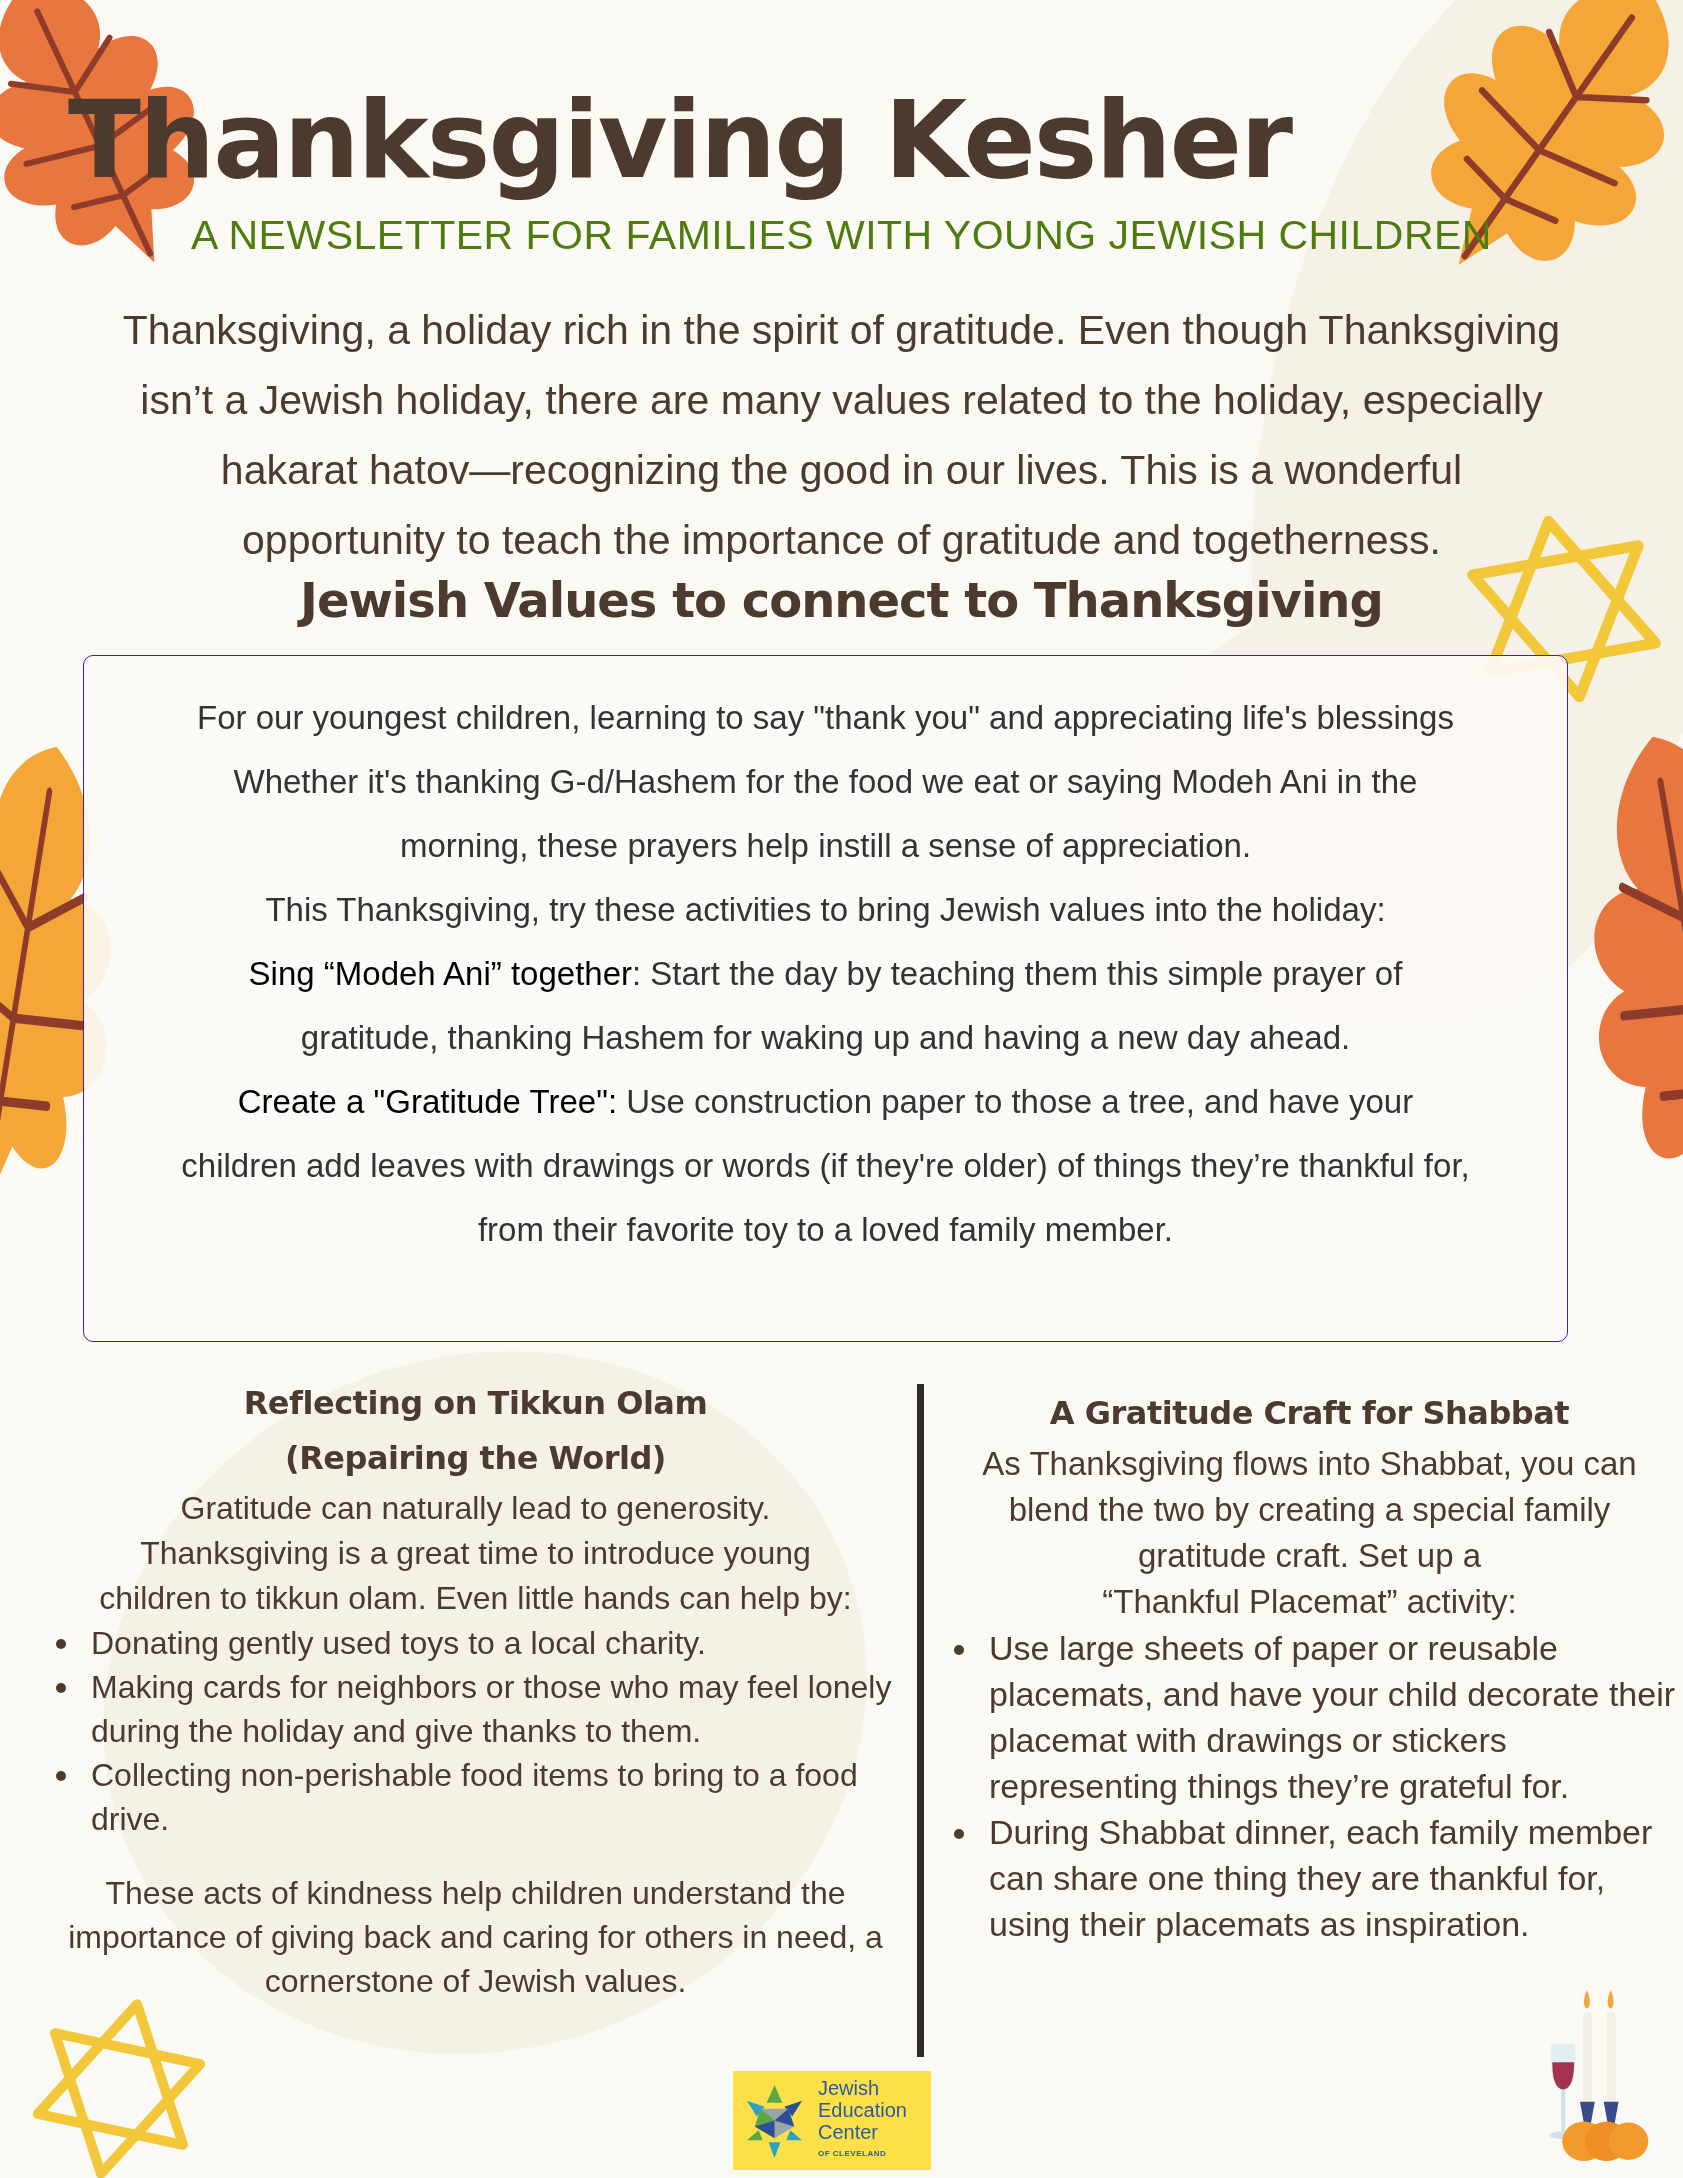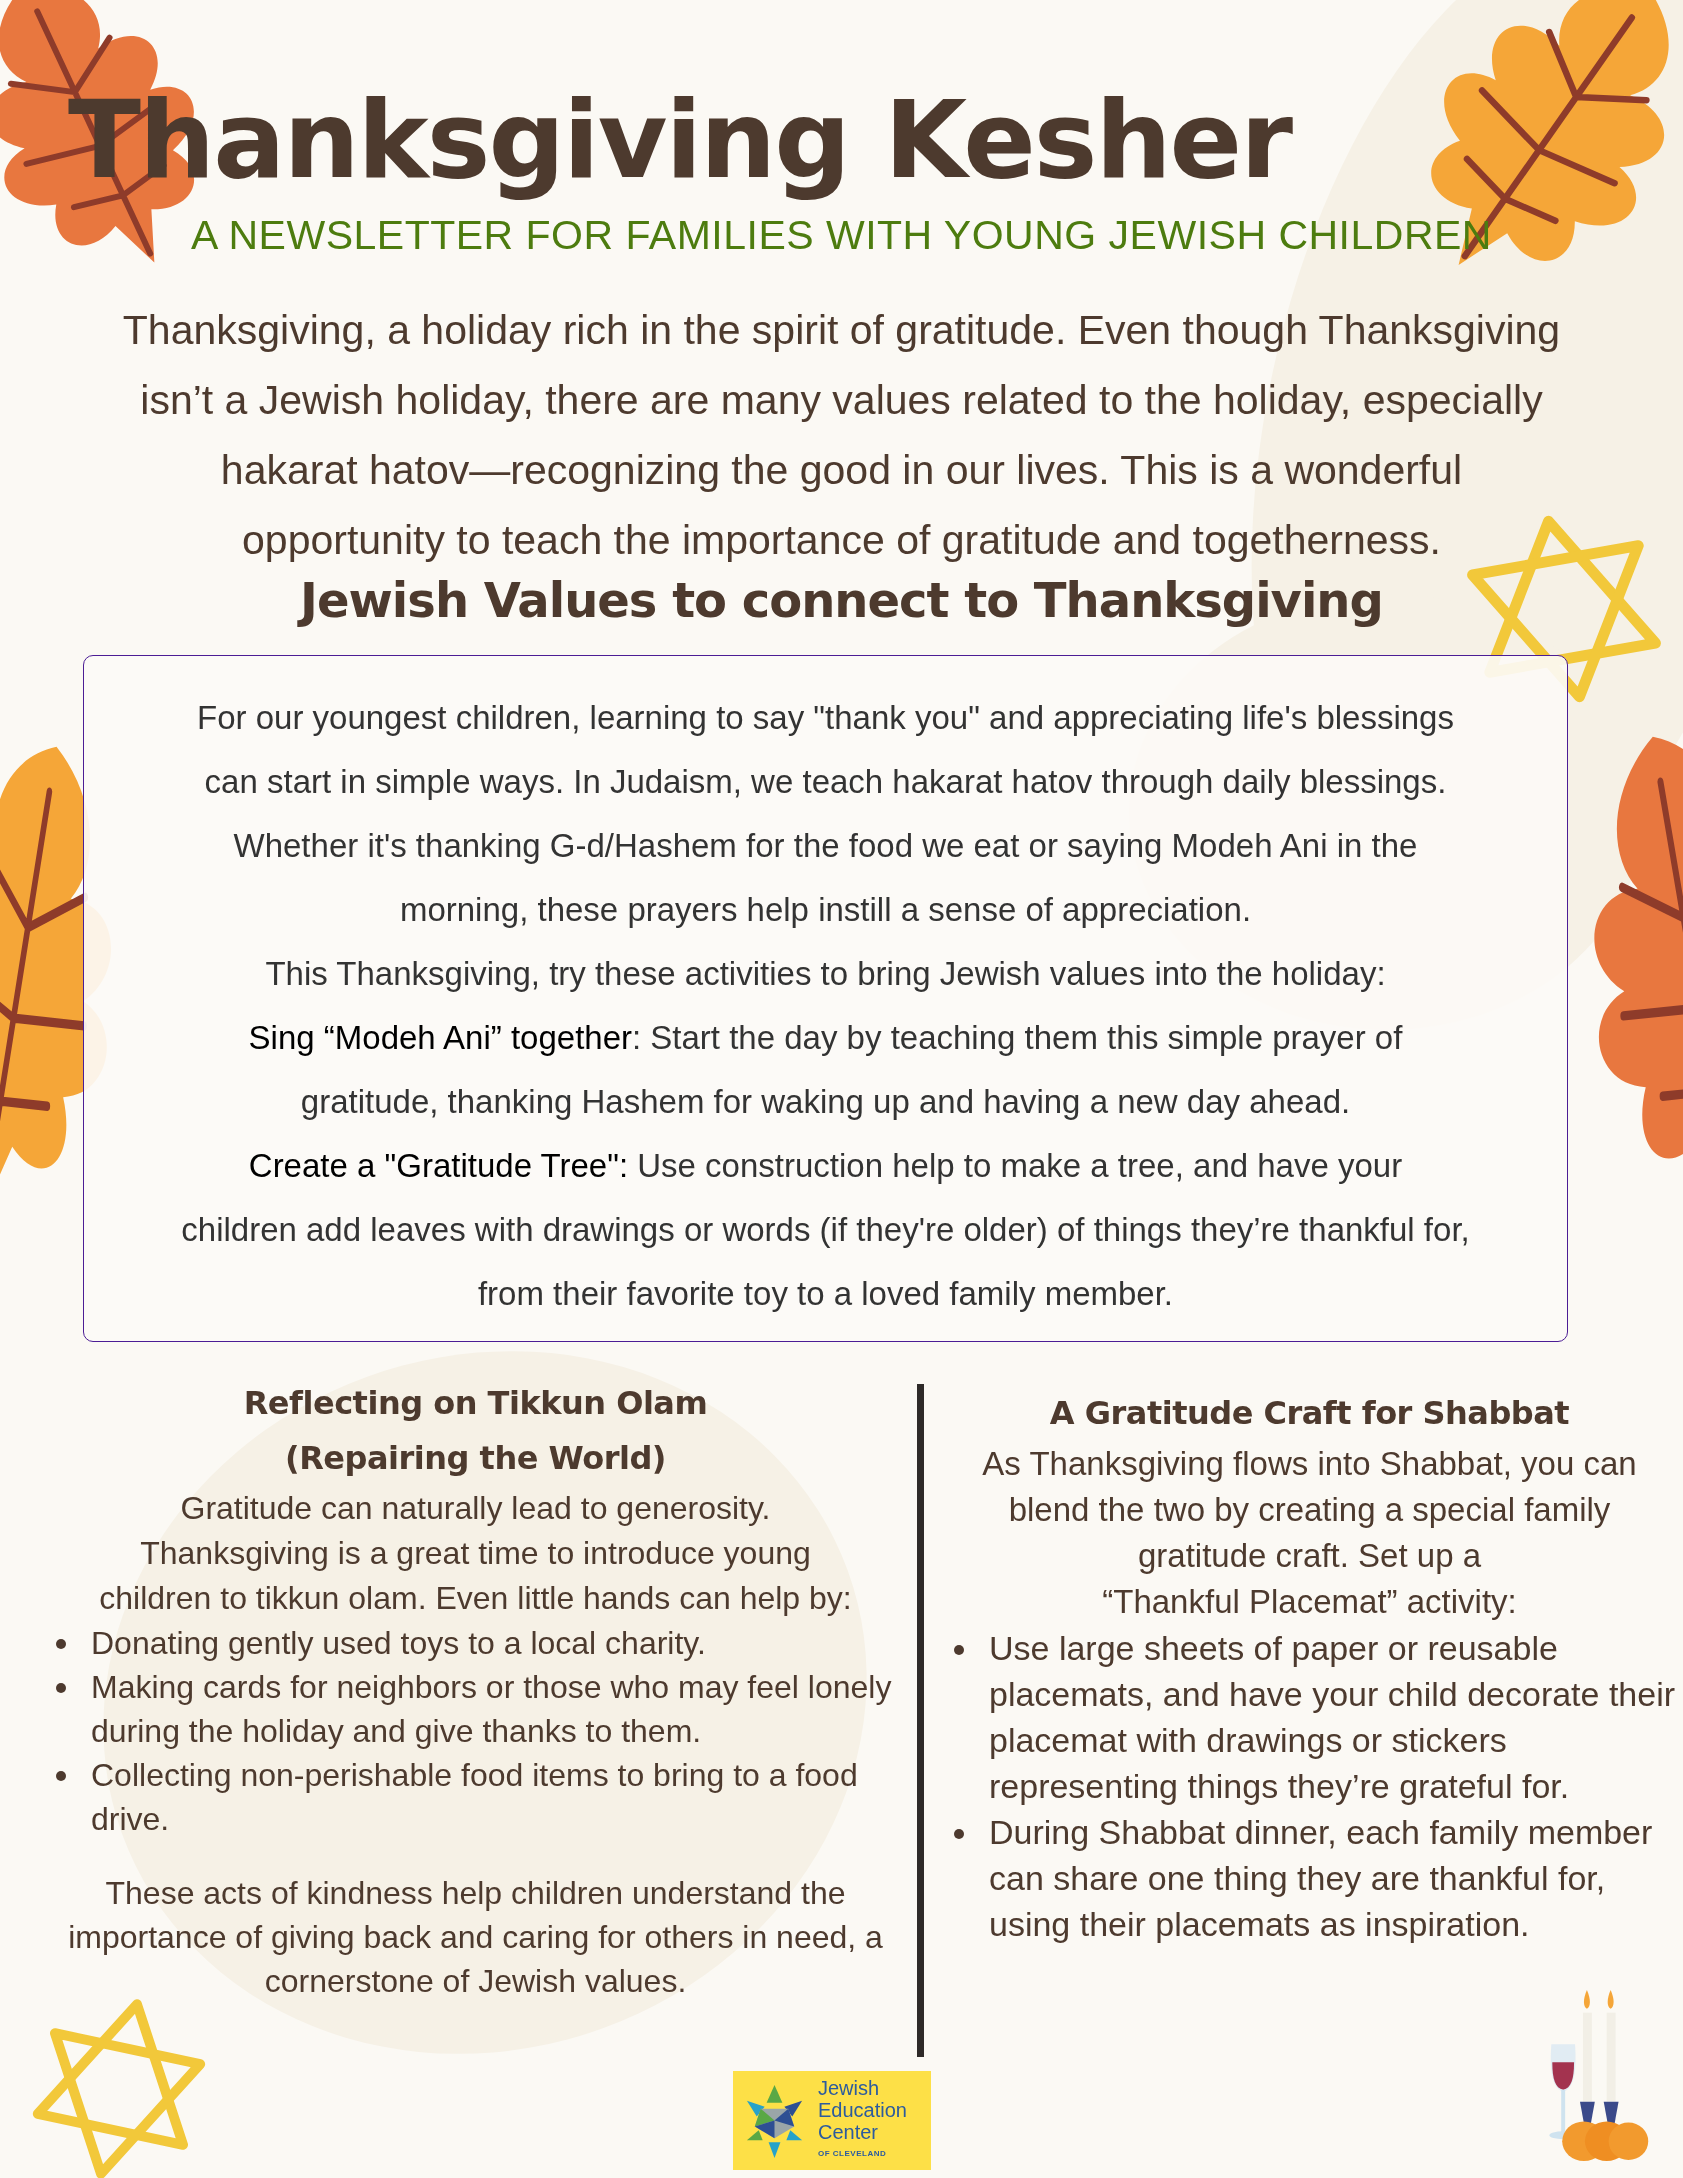--- a/index.html
+++ b/index.html
@@ -137,27 +137,26 @@
   <p>Thanksgiving, a holiday rich in the spirit of gratitude. Even though Thanksgiving</p>
   <p>isn’t a Jewish holiday, there are many values related to the holiday, especially</p>
   <p>hakarat hatov—recognizing the good in our lives. This is a wonderful</p>
   <p>opportunity to teach the importance of gratitude and togetherness.</p>
 </div>
 
 <div class="layer section-title center">Jewish Values to connect to Thanksgiving</div>
 
 <div class="layer values-box">
   <p>For our youngest children, learning to say "thank you" and appreciating life's blessings</p>
-  <p>can start in simple ways. In Judaism, we teach hakarat hatov through daily blessings.</p>
   <p>Whether it's thanking G-d/Hashem for the food we eat or saying Modeh Ani in the</p>
   <p>morning, these prayers help instill a sense of appreciation.</p>
   <p>This Thanksgiving, try these activities to bring Jewish values into the holiday:</p>
   <p><b>Sing “Modeh Ani” together</b><span>: Start the day by teaching them this simple prayer of</span></p>
   <p>gratitude, thanking Hashem for waking up and having a new day ahead.</p>
-  <p><b>Create a "Gratitude Tree":</b><span> Use construction help to make a tree, and have your</span></p>
+  <p><b>Create a "Gratitude Tree":</b><span> Use construction paper to those a tree, and have your</span></p>
   <p>children add leaves with drawings or words (if they're older) of things they’re thankful for,</p>
   <p>from their favorite toy to a loved family member.</p>
 </div>
 
 <div class="layer divider"></div>
 
 <div class="layer col-left">
   <p class="col-head">Reflecting on Tikkun Olam</p>
   <p class="col-head">(Repairing the World)</p>
   <p class="col-text">Gratitude can naturally lead to generosity.</p>

